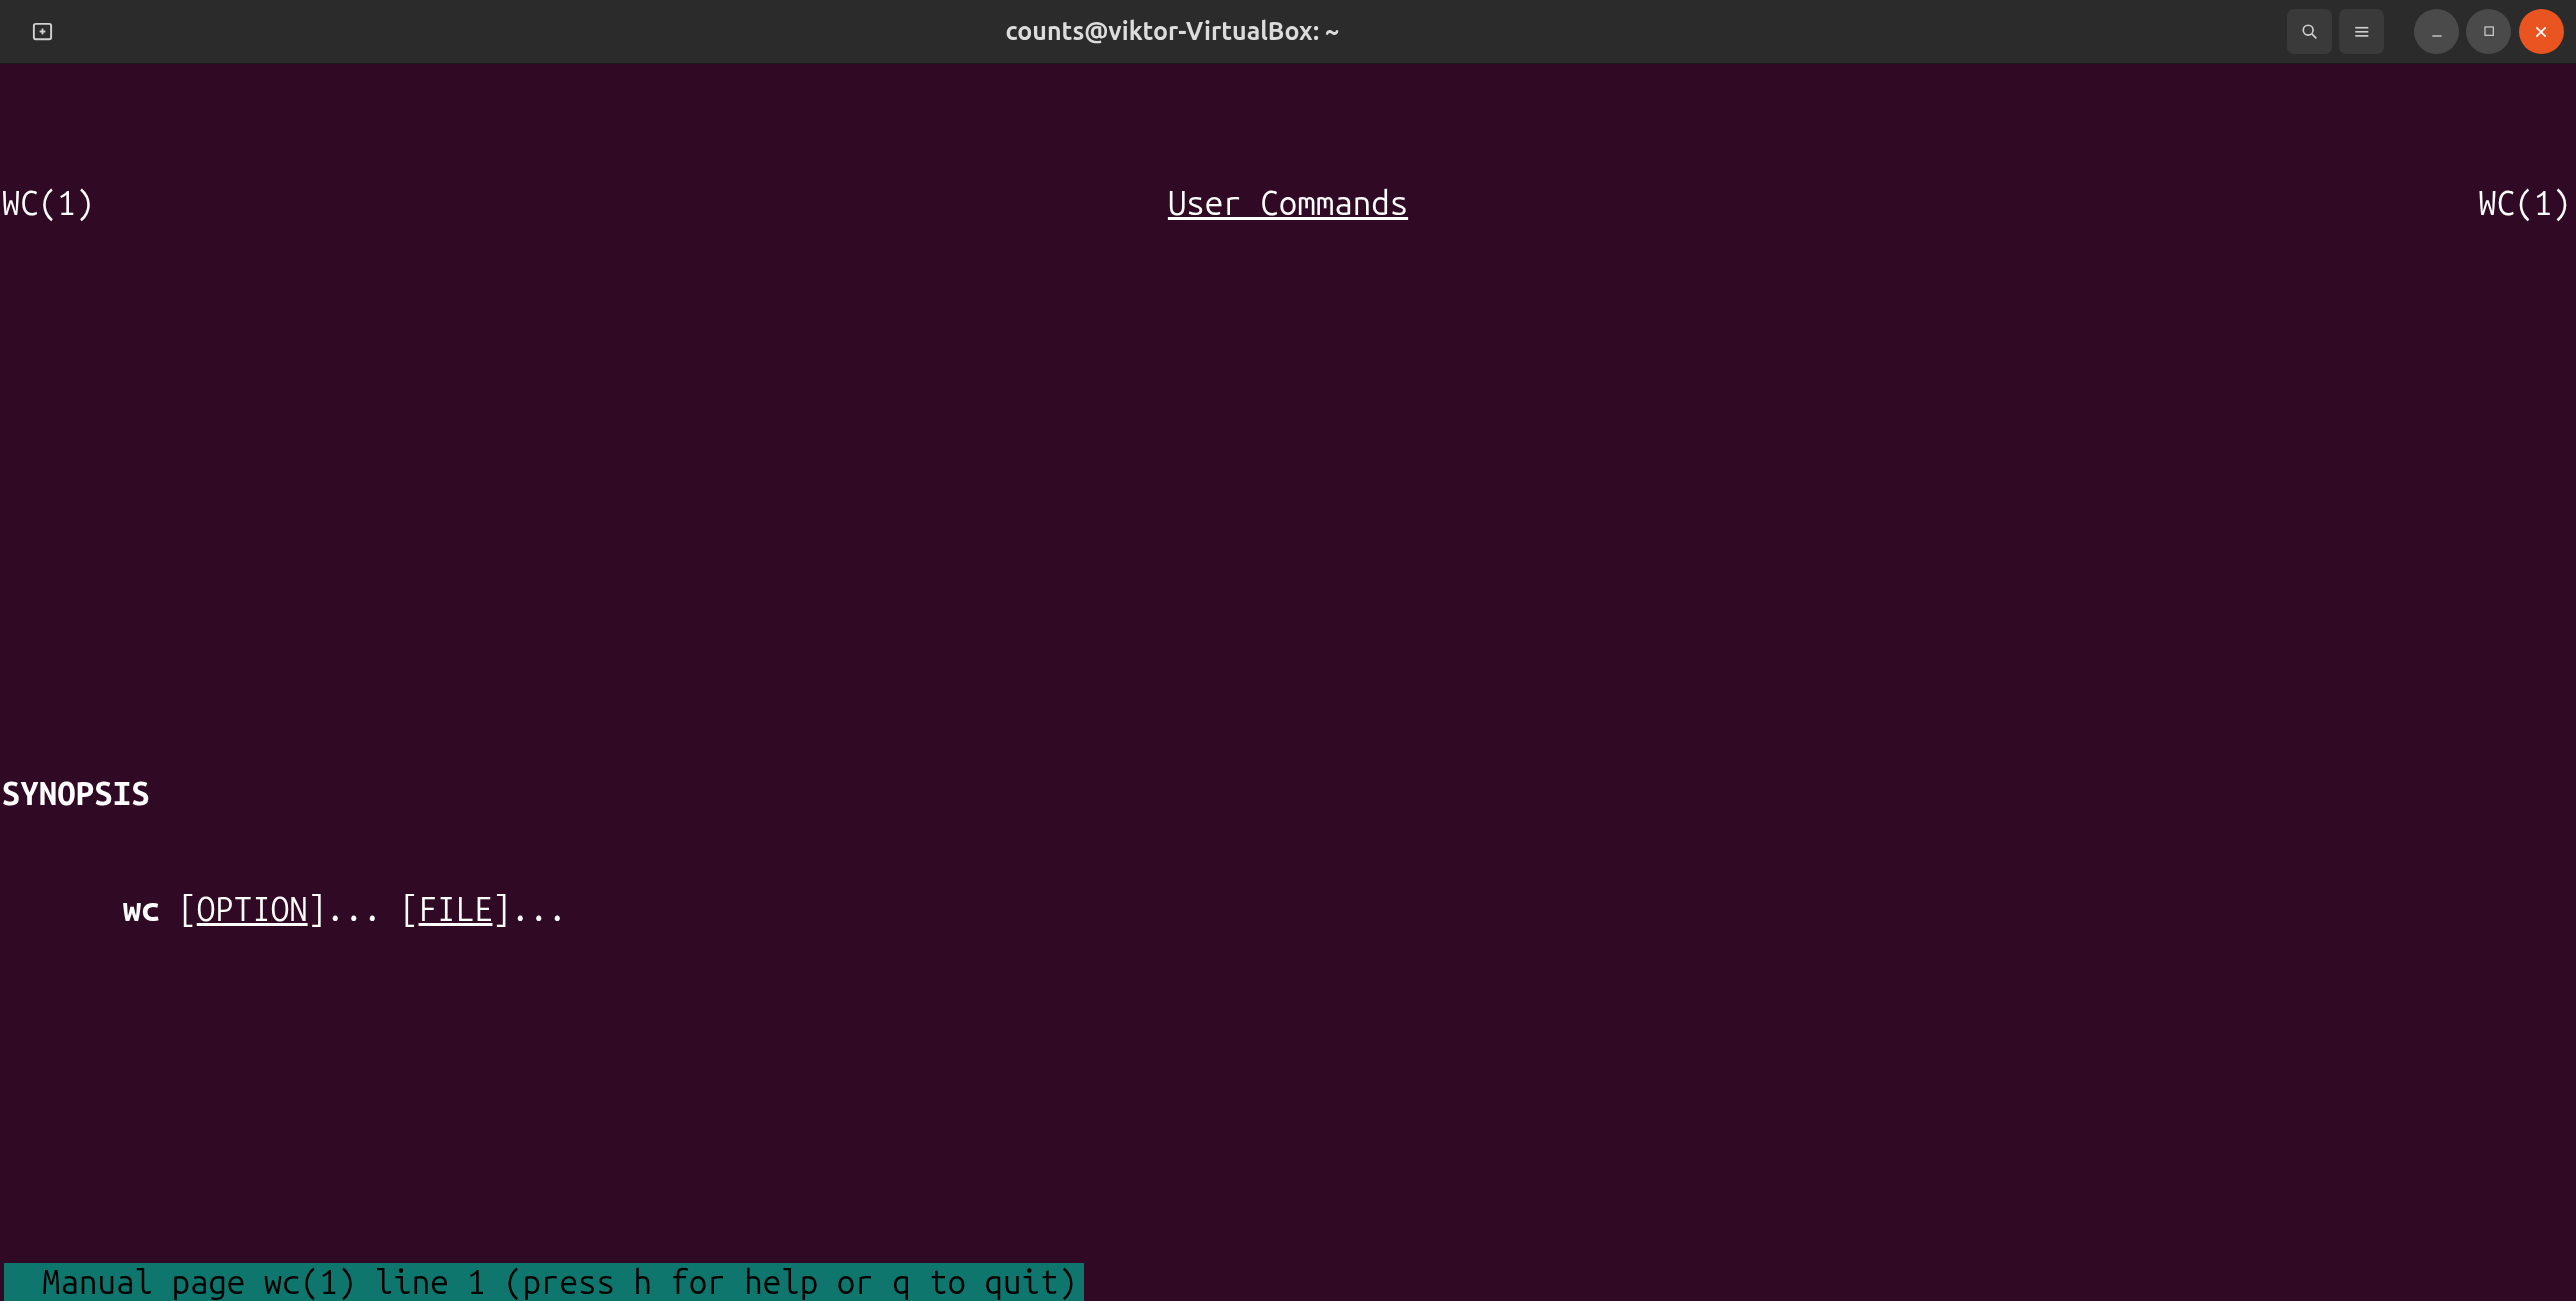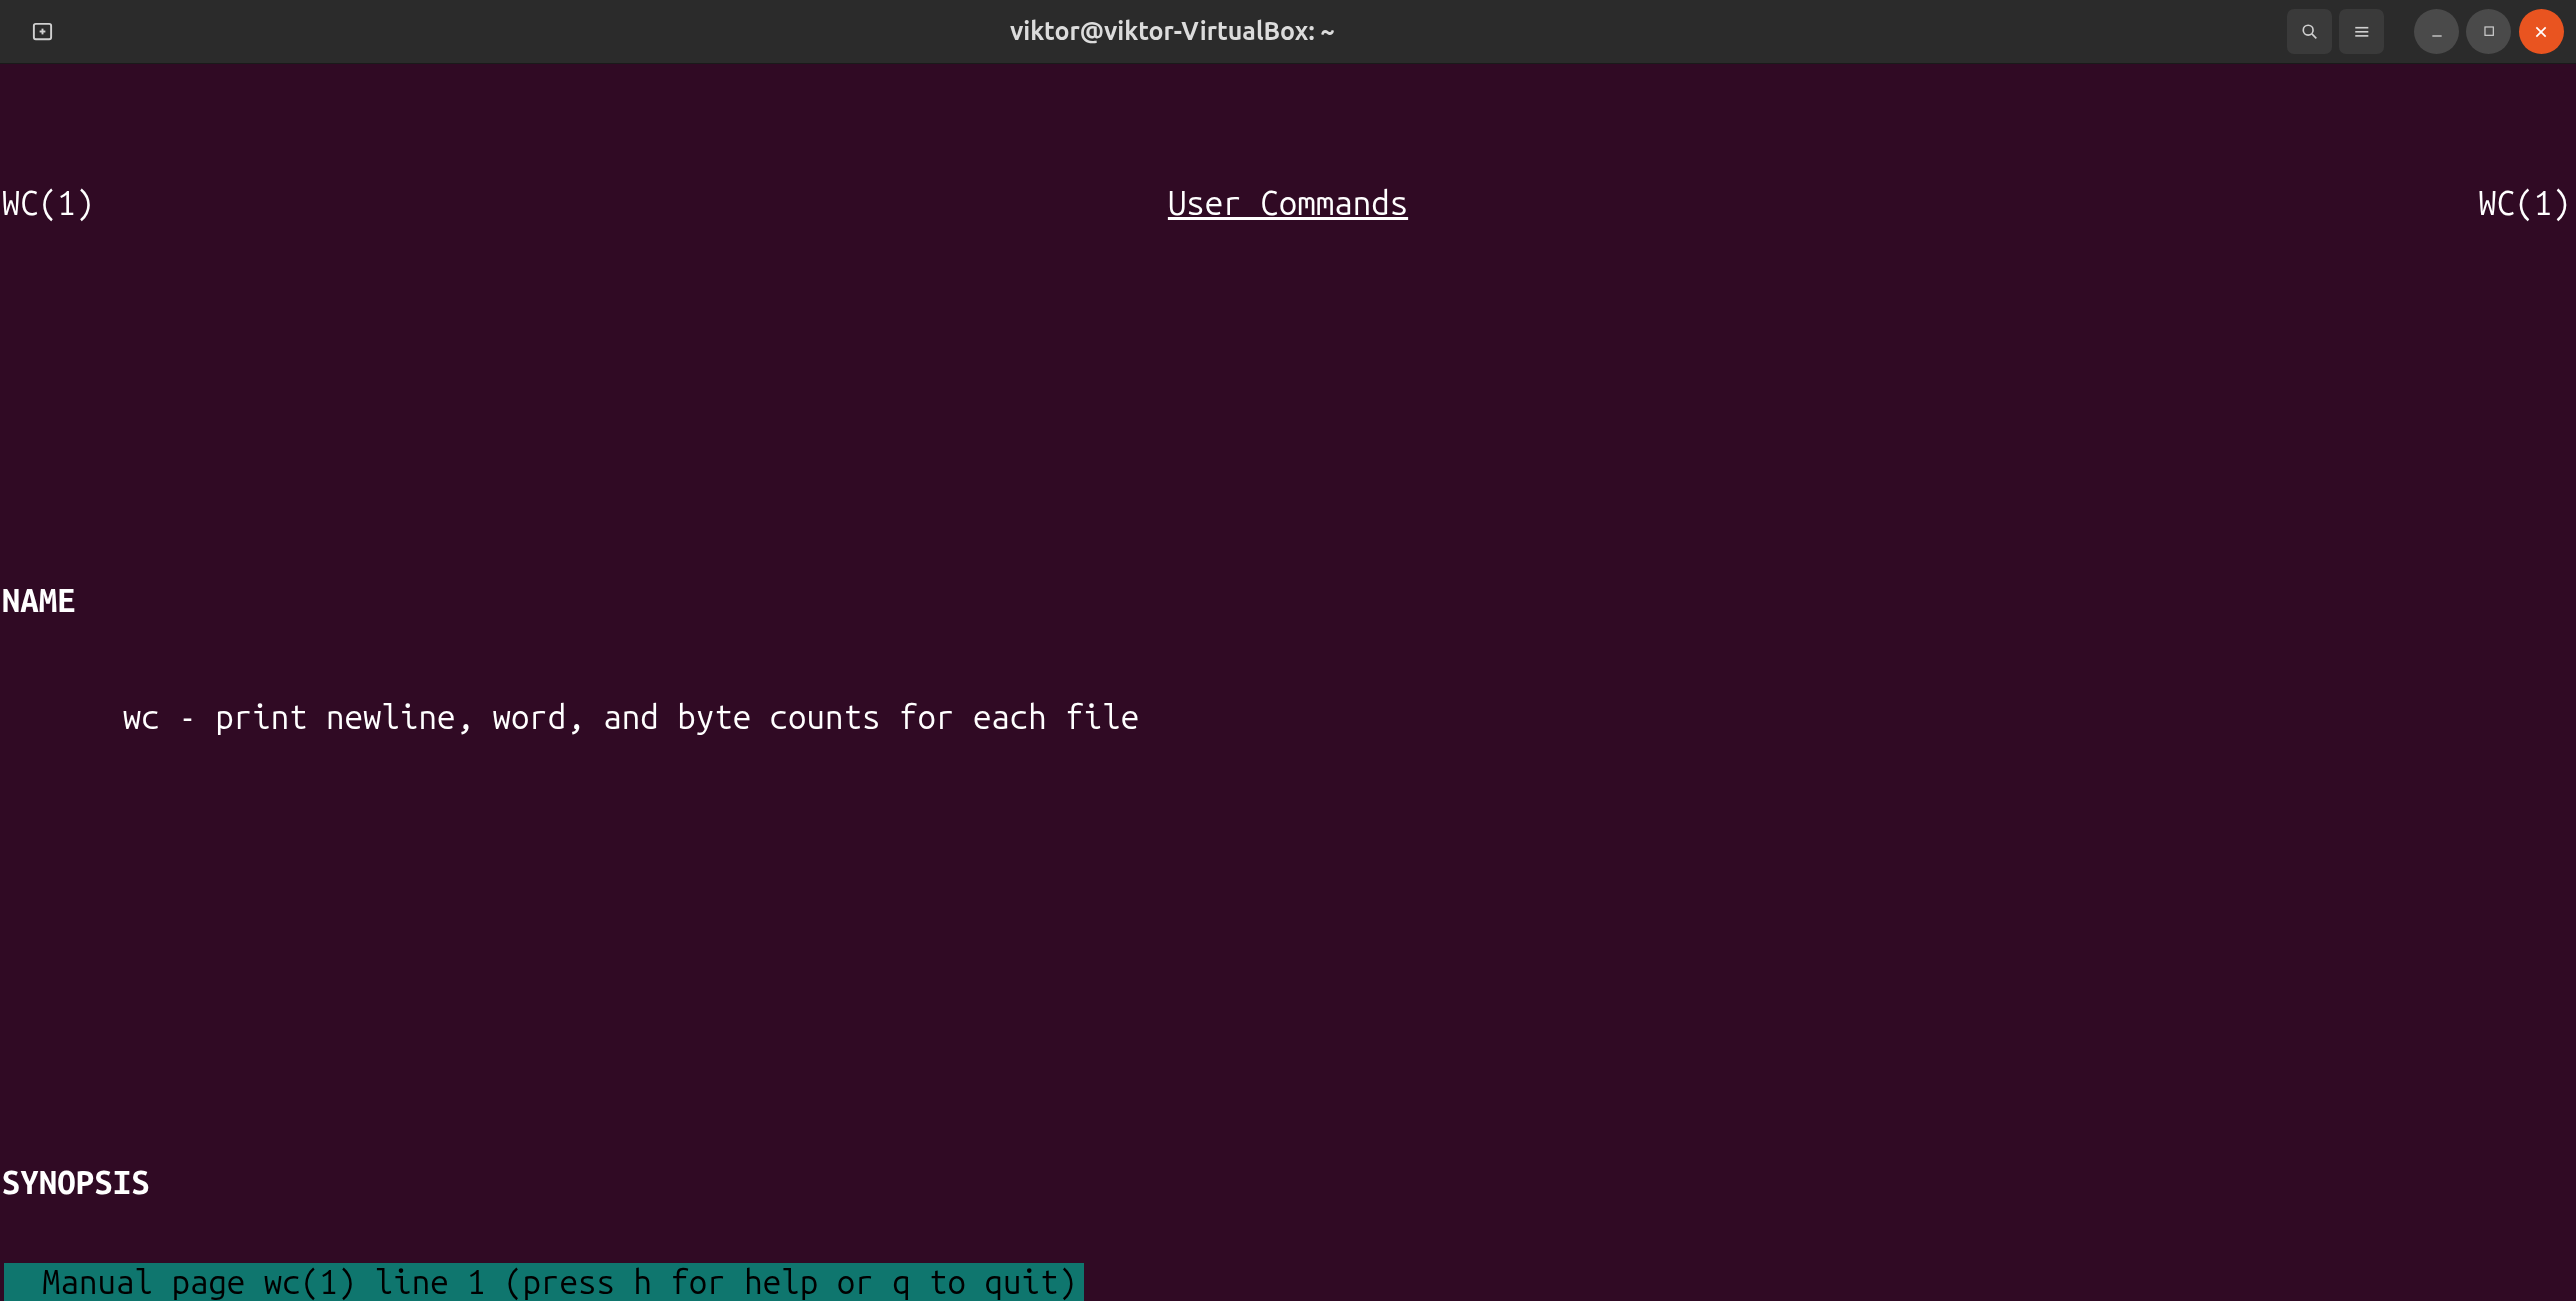--- a/index.html
+++ b/index.html
@@ -87,21 +87,21 @@
   <div class="left-group">
     <div class="btn flat">
       <svg width="23" height="23" viewBox="0 0 24 24" fill="none" stroke="#d0d0d0" stroke-width="2">
         <rect x="3" y="4" width="18" height="16" rx="2"></rect>
           <line x1="12" y1="9" x2="12" y2="15"></line>
           <line x1="9" y1="12" x2="15" y2="12"></line>
       </svg>
     </div>
   </div>
 
-  <div class="title">viktor@viktor-VirtualBox: ~</div>
+  <div class="title">counts@viktor-VirtualBox: ~</div>
 
   <div class="right-group">
     <div class="btn">
       <svg width="19.6" height="19.6" viewBox="0 0 24 24" fill="none" stroke="#d0d0d0" stroke-width="2">
         <circle cx="10" cy="10" r="6"></circle>
           <line x1="20" y1="20" x2="14.5" y2="14.5"></line>
       </svg>
     </div>
     <div class="btn">
       <svg width="19.6" height="19.6" viewBox="0 0 24 24" fill="none" stroke="#d0d0d0" stroke-width="2">
@@ -133,24 +133,20 @@
 <div class="term">
 
   <div class="header-row">
     <span>WC(1)</span>
     <span class="hdr-center">User Commands</span>
     <span>WC(1)</span>
   </div>
 
   <div class="blank"></div>
 
-  <div class="section">
-    <div class="sect-head">NAME</div>
-    <div class="indent1">wc - print newline, word, and byte counts for each file</div>
-  </div>
 
   <div class="blank"></div>
 
   <div class="section">
     <div class="sect-head">SYNOPSIS</div>
     <div class="indent1"><span class="bold">wc</span><span> [</span><span class="ul">OPTION</span><span>]... [</span><span class="ul">FILE</span><span>]...</span></div>
     
   </div>
 
   

